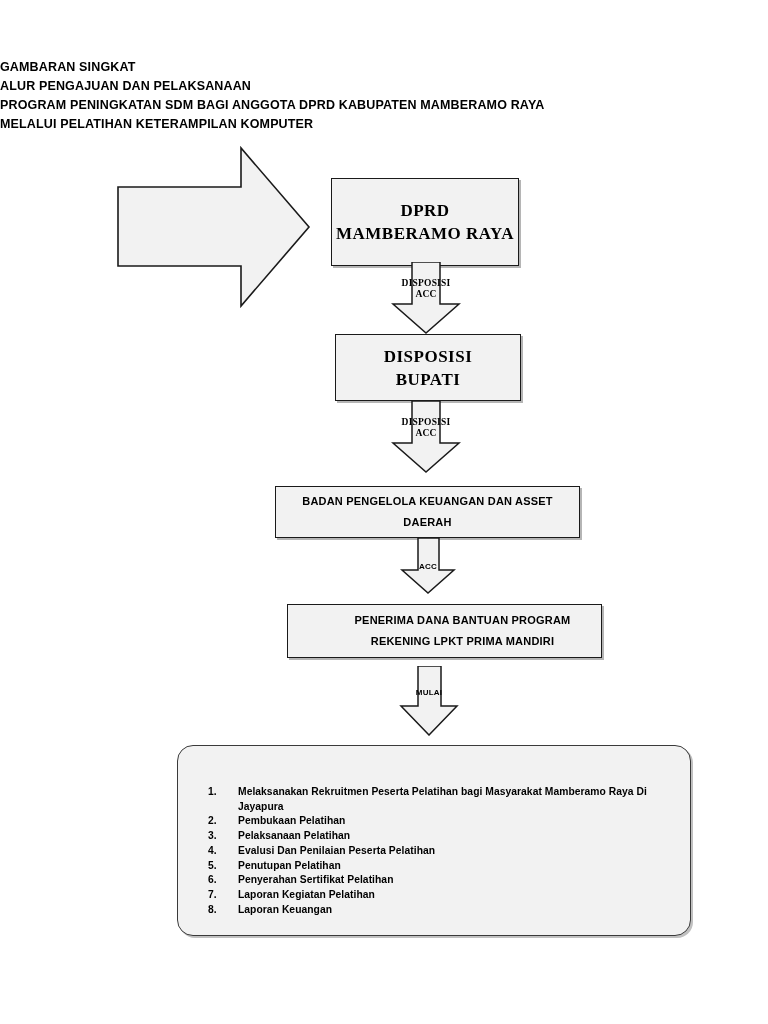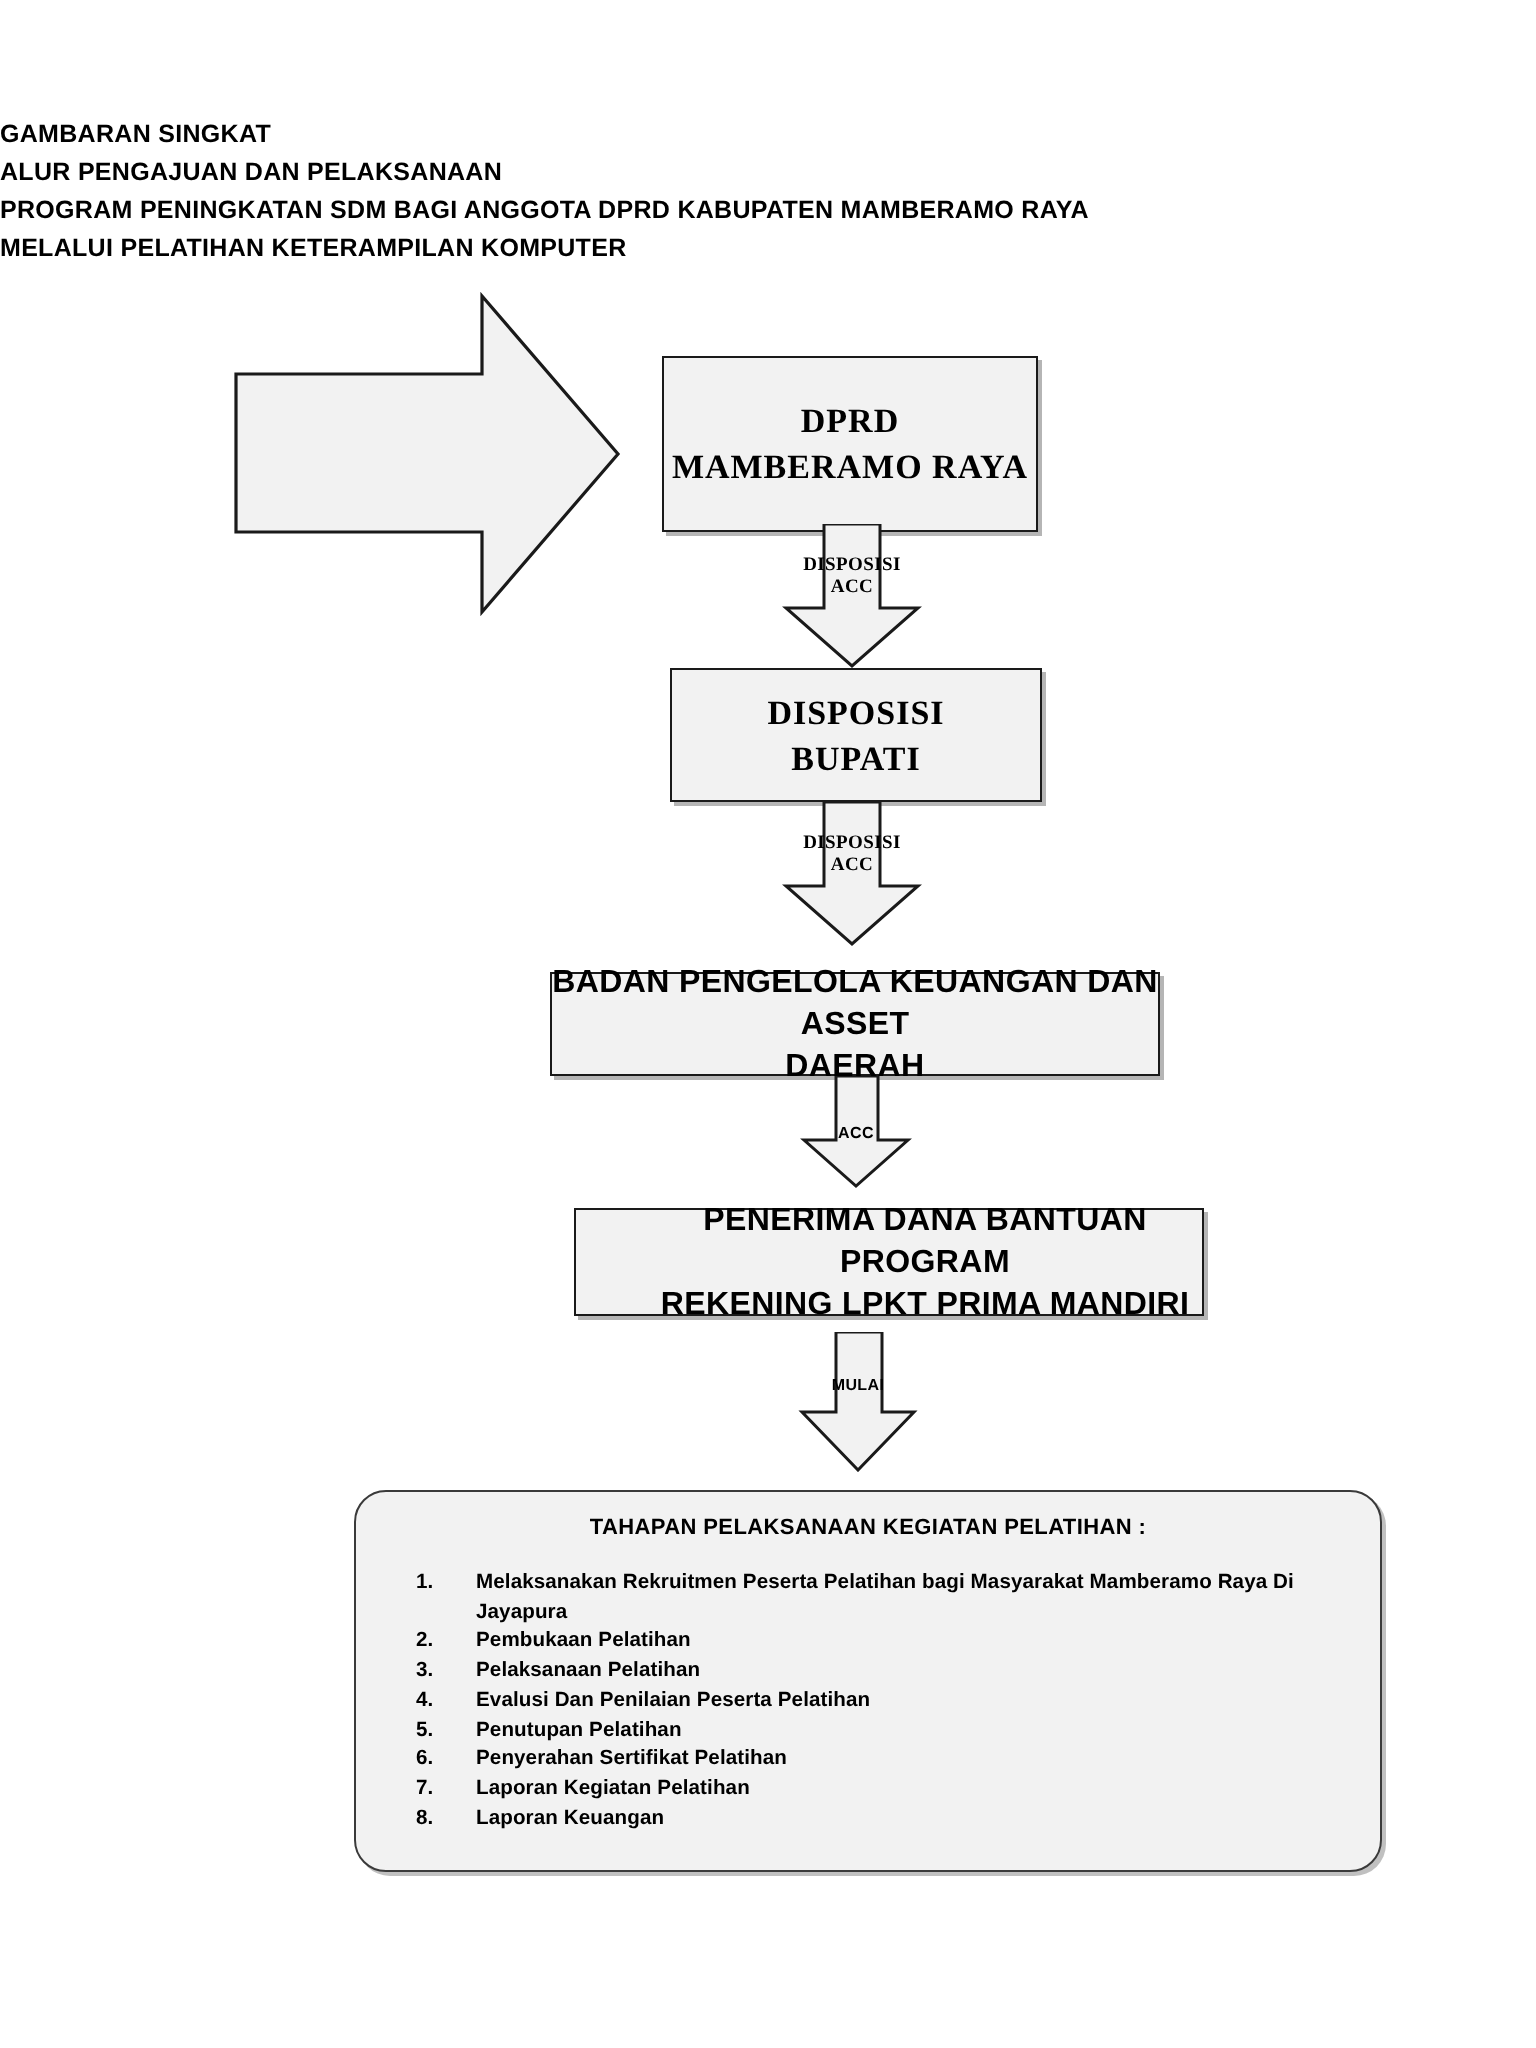--- a/index.html
+++ b/index.html
@@ -59,21 +59,21 @@
   .txt-serif {
     font-family: "Liberation Serif", serif;
     font-weight: bold;
     font-size: 17px;
     line-height: 23px;
     letter-spacing: 0.5px;
   }
   .txt-sans {
     font-family: "Liberation Sans", sans-serif;
     font-weight: bold;
-    font-size: 16px;
+    font-size: 11px;
     line-height: 21px;
     letter-spacing: 0.2px;
   }
 
   
   .block-arrow-wrap {
     position: absolute;
     left: 110px;
     top: 142px;
     width: 205px;
@@ -250,21 +250,20 @@
   <div class="down-arrow" style="left:399px; top:666px; width:60px; height:70px;">
     <svg width="60" height="70" viewBox="0 0 60 70" xmlns="http://www.w3.org/2000/svg">
       <polygon points="19,0 42,0 42,40 58,40 30,69 2,40 19,40" fill="#f2f2f2" stroke="#1a1a1a" stroke-width="1.5" stroke-linejoin="miter"></polygon>
     </svg>
     <div class="arrow-label lbl-sans" style="top:22px;">
       <div>MULAI</div>
     </div>
   </div>
 
   <div class="panel">
-    <div class="panel-heading">TAHAPAN PELAKSANAAN KEGIATAN PELATIHAN :</div>
     <div class="panel-list">
       <div class="panel-item">
         <span class="num">1.</span>
         <span class="body">Melaksanakan Rekruitmen Peserta Pelatihan  bagi Masyarakat Mamberamo Raya  Di Jayapura</span>
       </div>
       <div class="panel-item">
         <span class="num">2.</span>
         <span class="body">Pembukaan Pelatihan</span>
       </div>
       <div class="panel-item">

